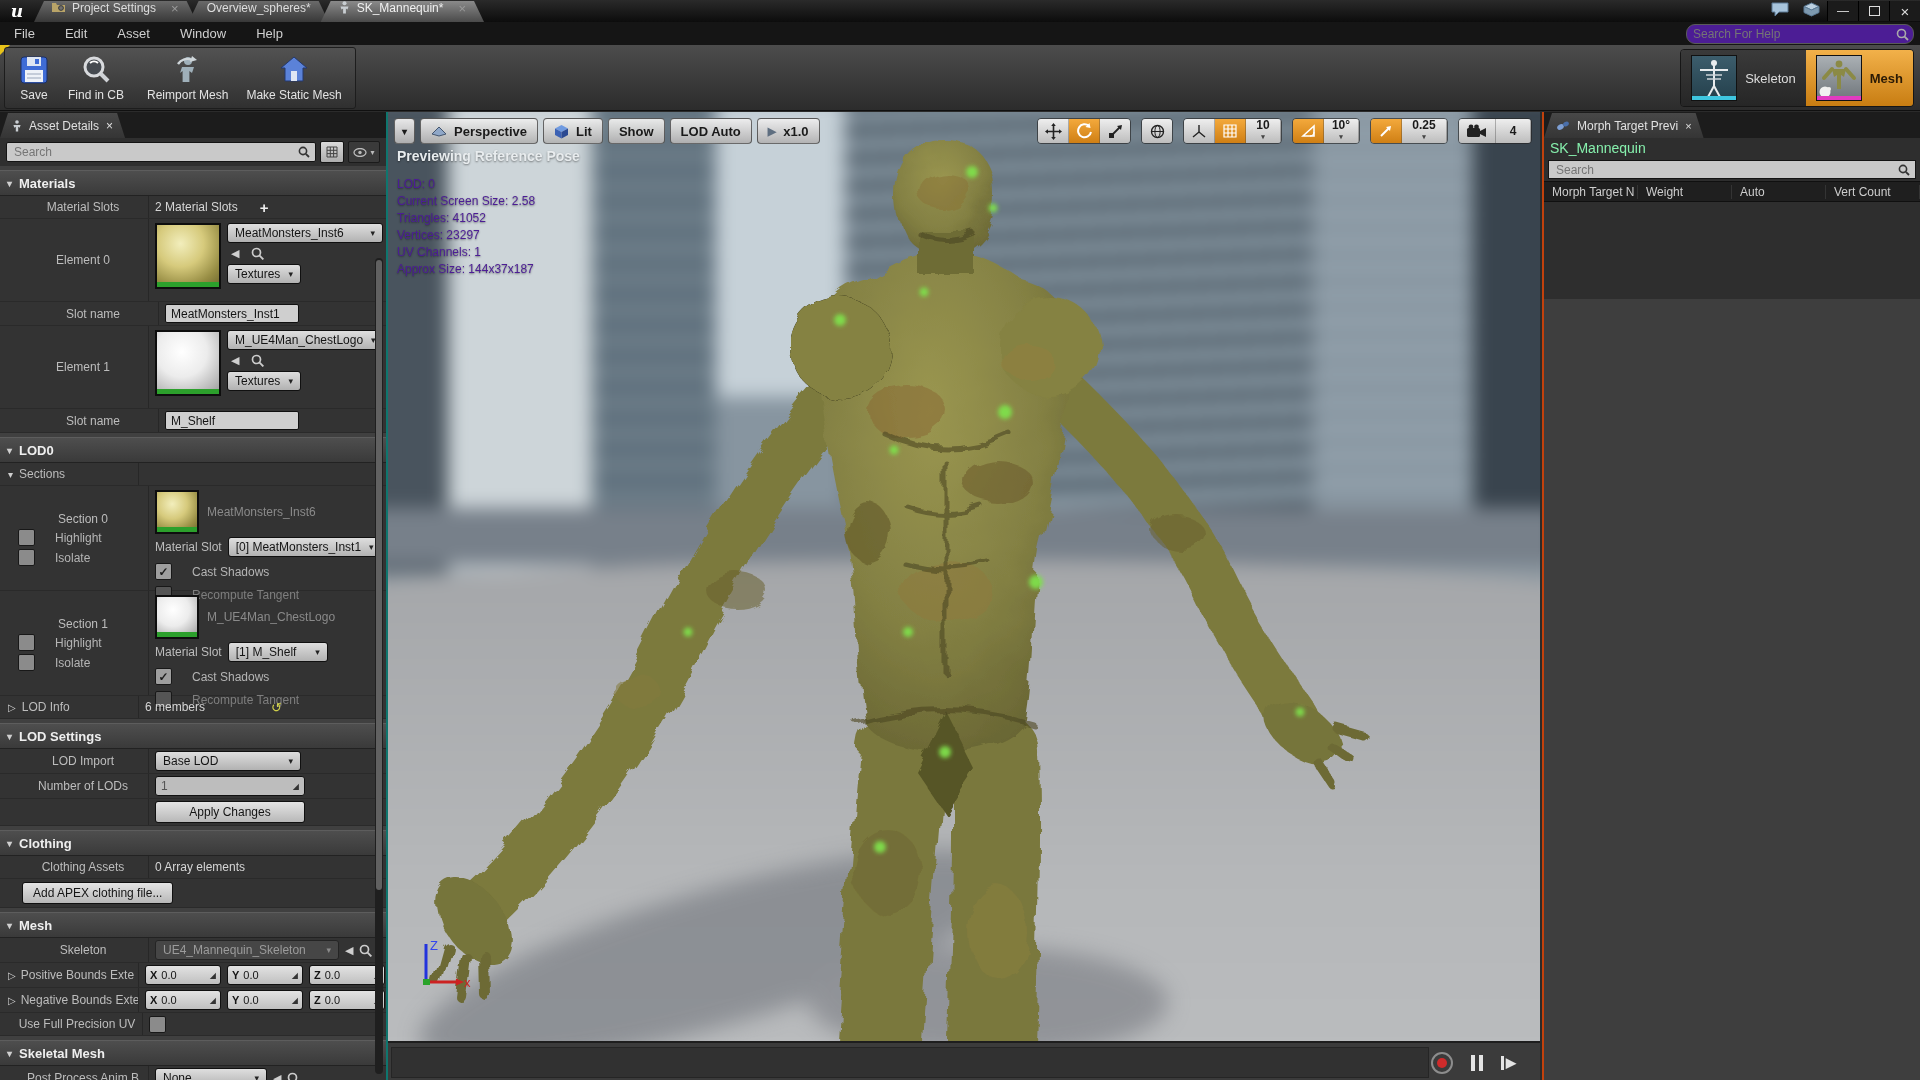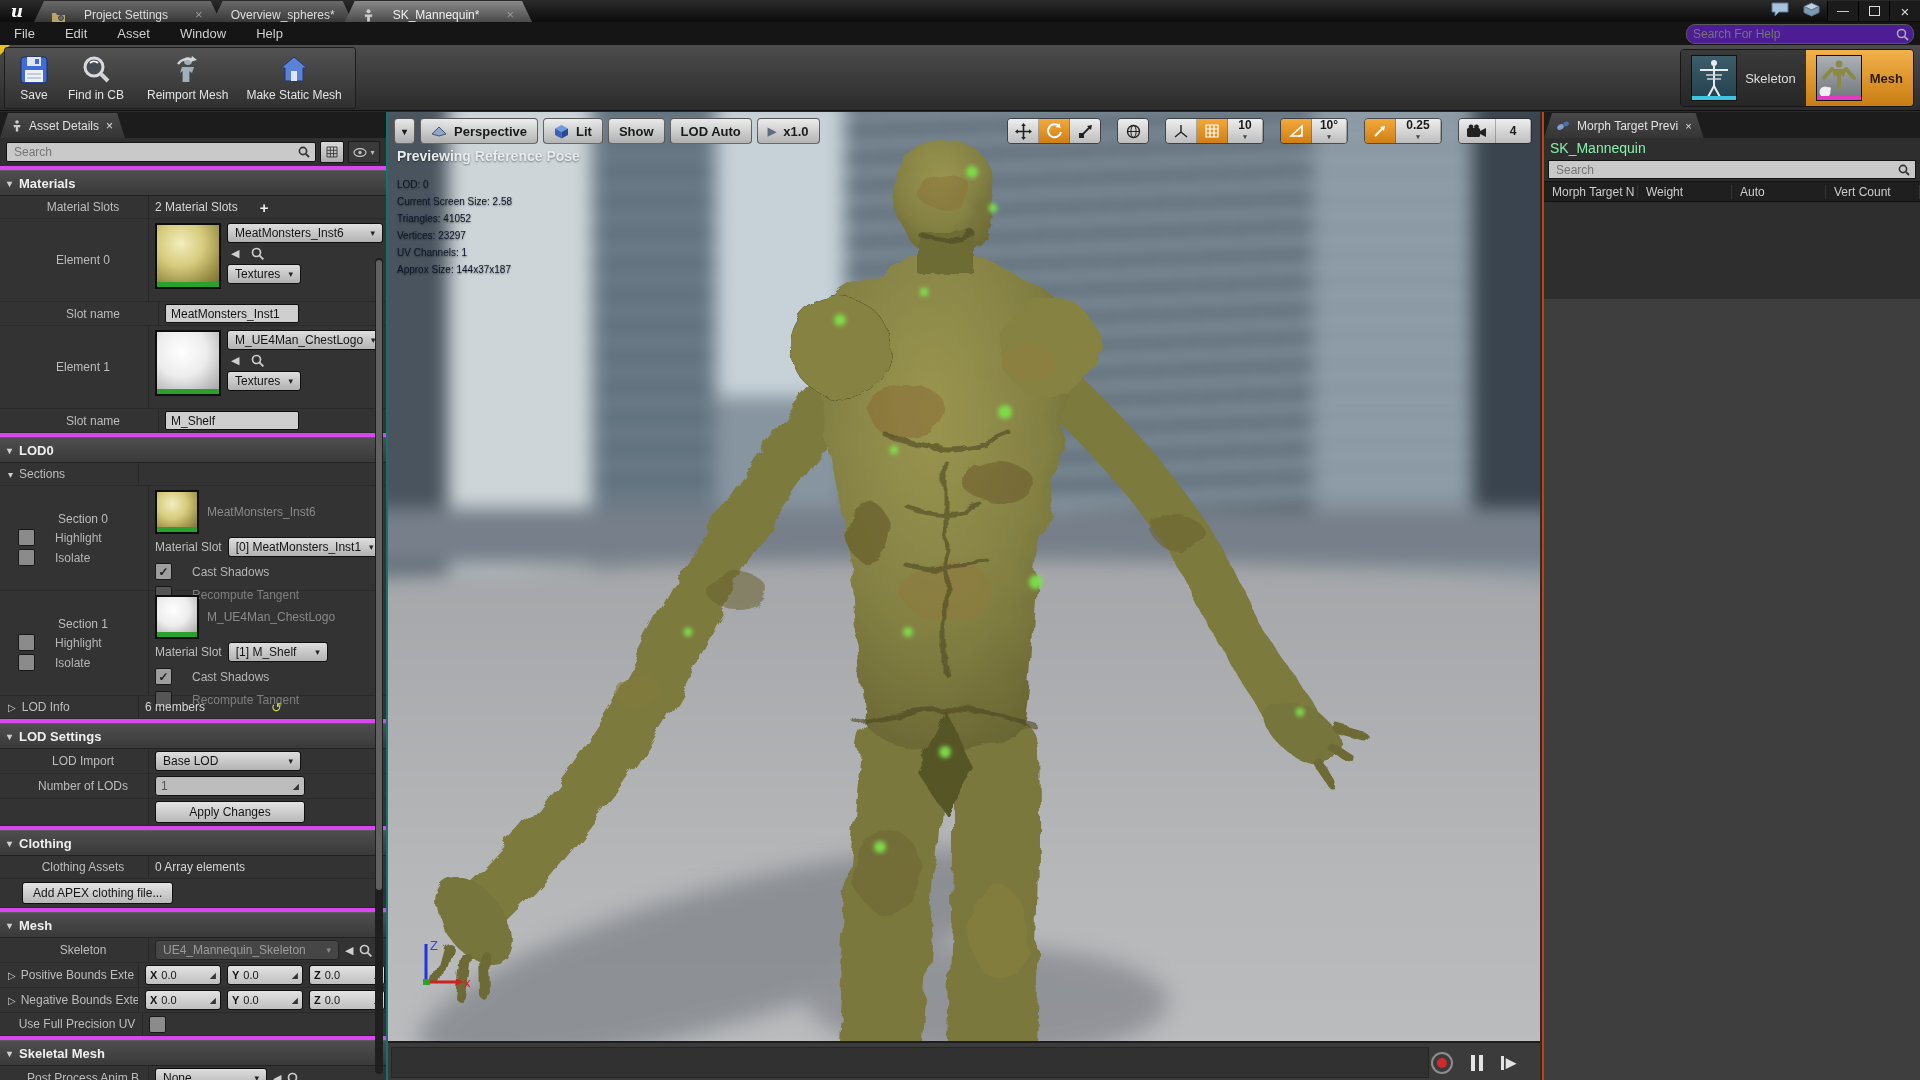--- a/index.html
+++ b/index.html
@@ -2,21 +2,21 @@
 <html><head>
 <meta charset="utf-8">
 <style>
   html,body{margin:0;padding:0;background:#000;}
   #app{position:relative;width:1920px;height:1080px;overflow:hidden;background:#2b2b2b;
        font-family:"Liberation Sans",sans-serif;font-size:13px;color:#ccc;user-select:none;}
   
   .tabbar{position:absolute;top:0;left:0;right:0;height:22px;background:linear-gradient(#2a2a2a,#0c0c0c);display:flex;align-items:flex-end;}
   .uelogo{width:34px;height:22px;display:flex;align-items:center;justify-content:center;color:#fff;
           font-family:"DejaVu Serif",serif;font-style:italic;font-weight:bold;font-size:17px;}
-  .tab{height:21px;display:flex;align-items:flex-end;gap:19px;padding:0 18px;margin-right:-8px;
+  .tab{height:21px;display:flex;align-items:flex-start;gap:7px;padding:0 18px;margin-right:-8px;
        background:linear-gradient(#6a6a6a,#383838);color:#ddd;font-size:12px;
        clip-path:polygon(10px 0,calc(100% - 10px) 0,100% 100%,0 100%);}
   .tab.active{background:linear-gradient(#8a8a8a,#4a4a4a);color:#f0f0f0;}
   .tab .tclose{color:#9a9a9a;font-size:13px;margin-left:8px;}
   .winctl{position:absolute;right:0;top:0;height:22px;display:flex;align-items:center;}
   .wbtn{width:30px;height:20px;display:flex;align-items:center;justify-content:center;color:#ddd;font-size:12px;background:#1b1b1b;border-left:1px solid #000;}
   .maxbox{width:9px;height:8px;border:1.5px solid #ddd;}
   .topicons{position:absolute;right:100px;top:2px;display:flex;gap:14px;}
   
   .menubar{position:absolute;top:22px;left:0;right:0;height:23px;background:#151515;display:flex;align-items:center;gap:30px;padding-left:14px;color:#cfcfcf;font-size:13px;}
@@ -29,21 +29,21 @@
   .tbwrap{position:absolute;left:4px;top:2px;height:60px;display:flex;align-items:center;background:linear-gradient(#525252,#303030);border:1px solid #1d1d1d;border-radius:3px;padding:0 4px;}
   .tbtn{display:flex;flex-direction:column;align-items:center;justify-content:flex-end;padding:3px 9px 4px;color:#e3e3e3;font-size:12px;gap:2px;}
   .tbtn svg{display:block;}
   .tbsep{width:1px;background:#1a1a1a;margin:4px 2px;}
   .modes{position:absolute;right:6px;top:4px;height:56px;display:flex;align-items:stretch;border-radius:4px;overflow:hidden;border:1px solid #161616;}
   .modebtn{display:flex;align-items:center;gap:8px;padding:0 10px;background:linear-gradient(#3a3a3a,#262626);color:#ddd;font-size:13px;}
   .modebtn.on{background:linear-gradient(#f2b14a,#c87d12);color:#2a1a05;font-weight:bold;}
   .mthumb{width:44px;height:44px;border:1px solid #111;position:relative;overflow:hidden;}
   .mthumb .strip{position:absolute;left:0;right:0;bottom:0;height:4px;}
   
-  .lpanel{position:absolute;top:112px;left:0;width:386px;bottom:0;background:#d946ef;border-right:7px solid #0f766e;overflow:hidden;}
+  .lpanel{position:absolute;top:112px;left:0;width:386px;bottom:0;background:#404040;border-right:7px solid #0f766e;overflow:hidden;}
   .ptabbar{height:26px;background:#1c1c1c;display:flex;align-items:flex-end;}
   .ptab{height:25px;background:linear-gradient(#484848,#353535);display:flex;align-items:center;gap:7px;padding:0 12px;color:#e0e0e0;font-size:12px;clip-path:polygon(8px 0,calc(100% - 8px) 0,100% 100%,0 100%);}
   .searchrow{height:28px;display:flex;align-items:center;gap:4px;padding:0 6px;background:#2f2f2f;}
   .searchbox{flex:1;height:18px;background:#c9c9c9;border:1px solid #141414;border-radius:2px;display:flex;align-items:center;padding:0 5px;}
   .searchbox input{flex:1;background:transparent;border:none;outline:none;color:#333;font-size:12px;font-family:inherit;}
   .sqbtn{width:22px;height:20px;background:linear-gradient(#d9d9d9,#aeaeae);border:1px solid #141414;border-radius:2px;display:flex;align-items:center;justify-content:center;}
   .eyebtn{width:30px;height:20px;background:#3a3a3a;border:1px solid #1b1b1b;border-radius:2px;display:flex;align-items:center;justify-content:center;gap:3px;color:#bbb;}
   .cat{height:24px;margin-top:4px;background:linear-gradient(#4e4e4e,#3a3a3a);border-top:1px solid #5d5d5d;border-bottom:1px solid #222;display:flex;align-items:center;gap:7px;padding-left:7px;font-weight:bold;color:#efefef;font-size:13px;}
   .cat:first-of-type{margin-top:0;}
   .tri{font-size:10px;color:#cfcfcf;}
@@ -76,29 +76,29 @@
   .lscroll .sbthumb{position:absolute;left:1px;top:2px;width:6px;height:630px;background:#616161;border-radius:3px;}
   
   .vp{position:absolute;left:388px;top:112px;width:1152px;height:929px;overflow:hidden;background:#8e99a2;}
   .vpbg{position:absolute;inset:0;filter:blur(9px);transform:scale(1.03);}
   .slab{position:absolute;}
   .floor{position:absolute;left:-90px;right:-90px;top:448px;height:560px;background:linear-gradient(180deg,#a4a6a9,#b5b7b9 55%,#bcbec0);border-radius:50% 50% 0 0/46px 46px 0 0;}
   .figure{position:absolute;inset:0;}
   .vptb{position:absolute;left:6px;top:6px;display:flex;gap:5px;align-items:center;}
   .vbtn{background:linear-gradient(rgba(238,238,238,.96),rgba(178,178,178,.96));border:1px solid rgba(35,35,35,.65);border-radius:4px;height:24px;display:flex;align-items:center;padding:0 10px;color:#1a1a1a;font-weight:bold;font-size:13px;gap:7px;}
   .vbtn.sq{padding:0 7px;}
-  .vptbr{position:absolute;right:8px;top:6px;display:flex;gap:16px;align-items:center;border-radius:11px;}
+  .vptbr{position:absolute;right:8px;top:6px;display:flex;gap:10px;align-items:center;border-radius:11px;}
   .vgroup{display:flex;border:1px solid rgba(35,35,35,.65);border-radius:4px;overflow:hidden;}
   .vicon{width:30px;height:24px;display:flex;align-items:center;justify-content:center;background:linear-gradient(#eee,#bdbdbd);color:#222;font-size:14px;border-right:1px solid rgba(60,60,60,.35);}
   .vicon:last-child{border-right:none;}
   .vicon.on{background:linear-gradient(#f3a93c,#cf7f14);color:#fff;}
   .vnum{min-width:34px;height:24px;display:flex;flex-direction:column;align-items:center;justify-content:center;background:linear-gradient(#eee,#bdbdbd);color:#1a1a1a;font-weight:bold;font-size:12px;line-height:11px;border-right:1px solid rgba(60,60,60,.35);}
   .vnum .mini{font-size:7px;color:#444;}
   .pose{position:absolute;left:9px;top:36px;color:#e8ecee;font-weight:bold;font-size:14px;text-shadow:0 1px 2px rgba(0,0,0,.45);}
-  .stats{position:absolute;left:9px;top:64px;color:#0f172a;font-size:10px;line-height:17px;text-shadow:0 1px 2px rgba(0,0,0,.45);}
+  .stats{position:absolute;left:9px;top:64px;color:#4c1d95;font-size:12px;line-height:17px;text-shadow:0 1px 2px rgba(0,0,0,.45);}
   .gizmo{position:absolute;left:24px;bottom:44px;}
   
   .pbar{position:absolute;left:388px;top:1041px;width:1152px;height:39px;background:#3b3b3b;border-top:2px solid #1e1e1e;}
   .timeline{position:absolute;left:3px;top:4px;height:29px;width:1036px;background:#313131;border:1px solid #252525;}
   .pctrls{position:absolute;right:24px;top:0;height:100%;display:flex;align-items:center;gap:18px;}
   .rec{width:18px;height:18px;border:2px solid #8d8d8d;border-radius:50%;display:flex;align-items:center;justify-content:center;}
   .rec i{width:10px;height:10px;border-radius:50%;background:#cf2b2b;display:block;}
   .pause{display:flex;gap:4px;}
   .pause i{width:4px;height:16px;background:#e4e4e4;display:block;}
   .step{display:flex;align-items:center;gap:2px;color:#e4e4e4;}

